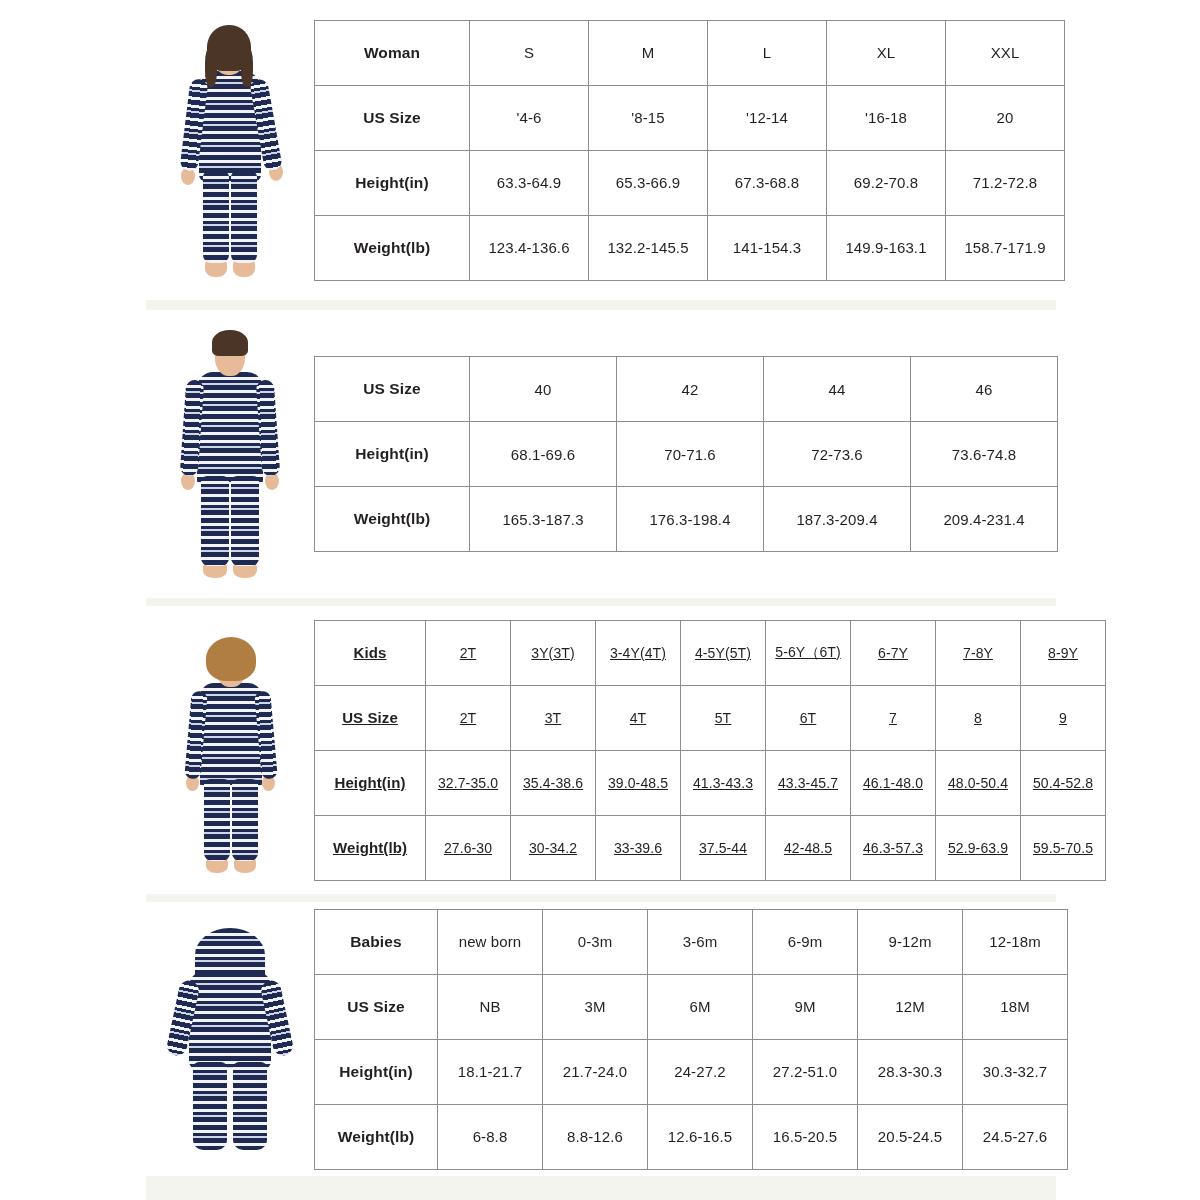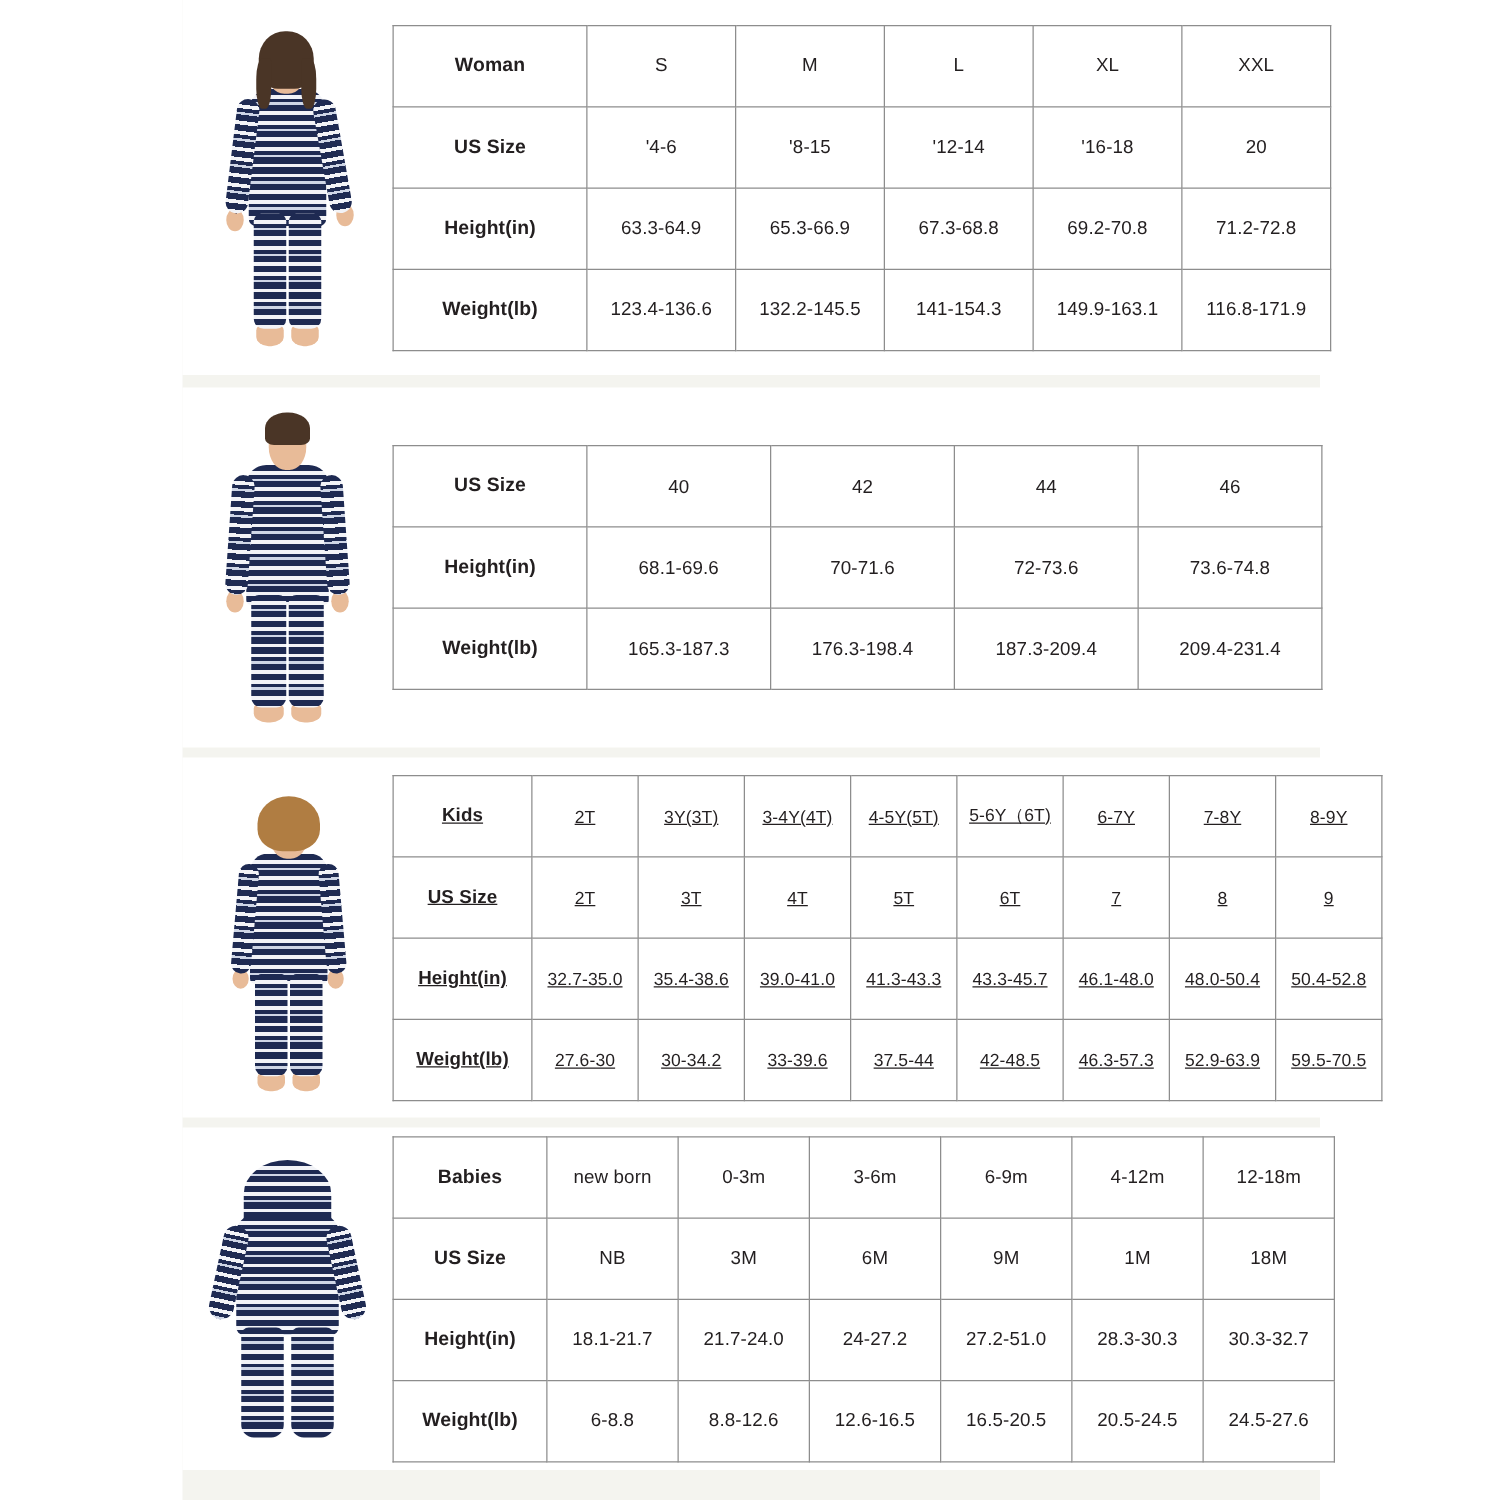--- a/index.html
+++ b/index.html
@@ -189,21 +189,21 @@
             <td>67.3-68.8</td>
             <td>69.2-70.8</td>
             <td>71.2-72.8</td>
           </tr>
           <tr>
             <td class="rowhead">Weight(lb)</td>
             <td>123.4-136.6</td>
             <td>132.2-145.5</td>
             <td>141-154.3</td>
             <td>149.9-163.1</td>
-            <td>116.8-171.9</td>
+            <td>158.7-171.9</td>
           </tr>
         </tbody>
       </table>
     </div>
   </div>
 
   <div class="panel" id="panel-men" style="top:310px; height:288px;">
     <div class="panel-photo">
       <div class="figure" style="width:130px;height:252px;">
         <div class="fig-hair" style="left:47px;top:2px;width:36px;height:26px;border-radius:48% 48% 20% 20%;"></div>
@@ -286,21 +286,21 @@
             <td>5T</td>
             <td>6T</td>
             <td>7</td>
             <td>8</td>
             <td>9</td>
           </tr>
           <tr>
             <td class="rowhead">Height(in)</td>
             <td>32.7-35.0</td>
             <td>35.4-38.6</td>
-            <td>39.0-41.0</td>
+            <td>39.0-48.5</td>
             <td>41.3-43.3</td>
             <td>43.3-45.7</td>
             <td>46.1-48.0</td>
             <td>48.0-50.4</td>
             <td>50.4-52.8</td>
           </tr>
           <tr>
             <td class="rowhead">Weight(lb)</td>
             <td>27.6-30</td>
             <td>30-34.2</td>
@@ -329,30 +329,30 @@
     </div>
     <div class="panel-table-wrap">
       <table class="size-table" id="table-babies">
         <tbody>
           <tr>
             <td class="rowhead">Babies</td>
             <td>new born</td>
             <td>0-3m</td>
             <td>3-6m</td>
             <td>6-9m</td>
-            <td>4-12m</td>
+            <td>9-12m</td>
             <td>12-18m</td>
           </tr>
           <tr>
             <td class="rowhead">US Size</td>
             <td>NB</td>
             <td>3M</td>
             <td>6M</td>
             <td>9M</td>
-            <td>1M</td>
+            <td>12M</td>
             <td>18M</td>
           </tr>
           <tr>
             <td class="rowhead">Height(in)</td>
             <td>18.1-21.7</td>
             <td>21.7-24.0</td>
             <td>24-27.2</td>
             <td>27.2-51.0</td>
             <td>28.3-30.3</td>
             <td>30.3-32.7</td>

